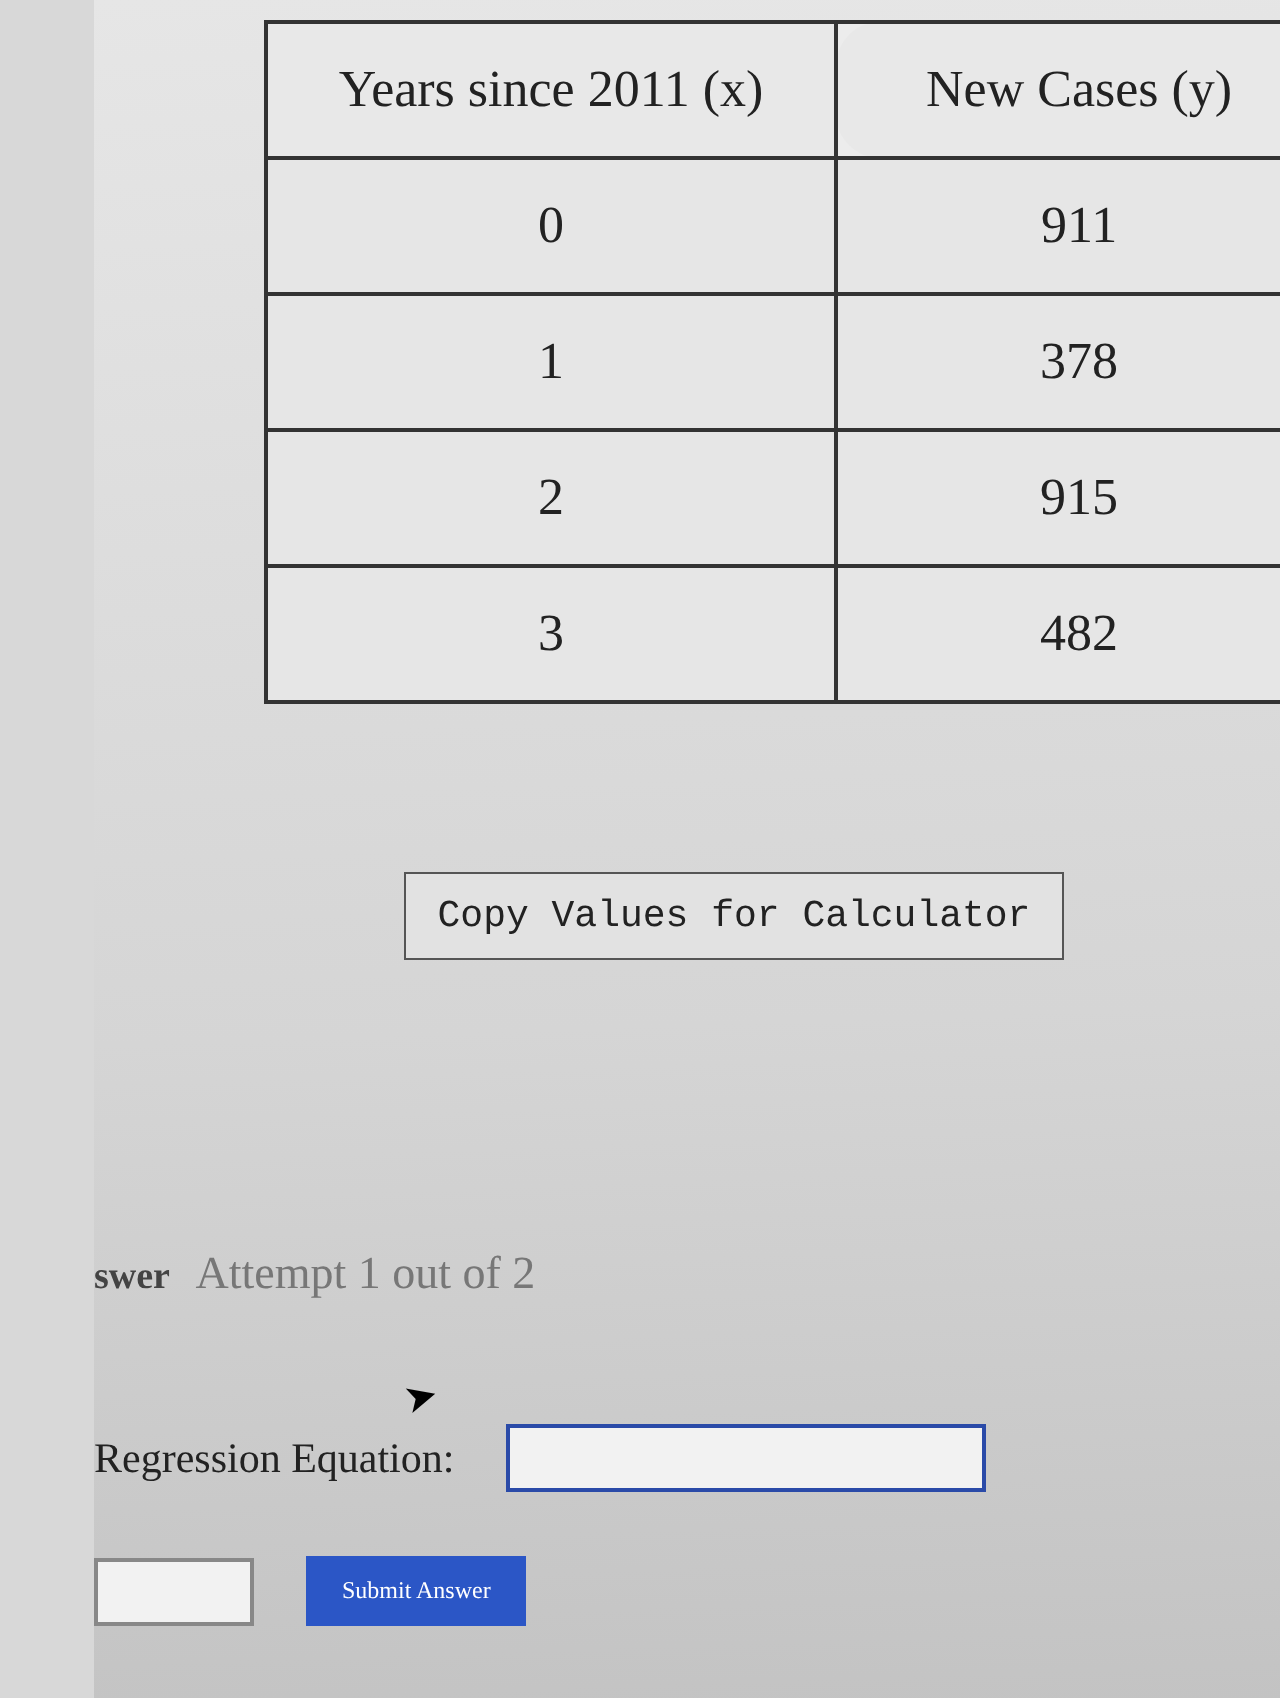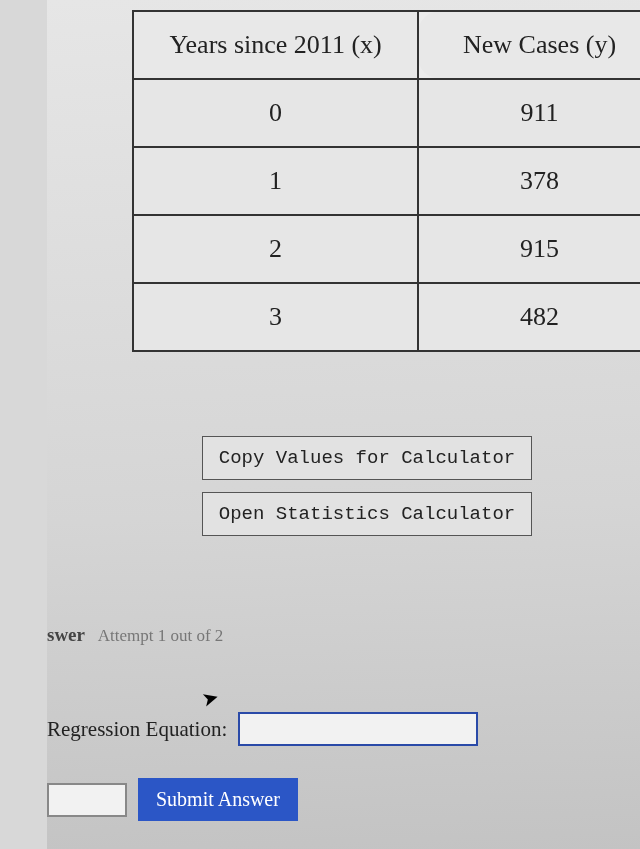--- a/index.html
+++ b/index.html
@@ -81,30 +81,30 @@
     color: #333;
     margin-left: 0;
   }
   .answer-tab .bold {
     font-weight: bold;
     color: #444;
     text-align: center;
   }
   .answer-tab .attempt {
     color: #777;
-    font-size: 17px;
+    font-size: 23px;
     margin-left: 8px;
   }
 
   .field-row {
     position: absolute;
     left: 0;
     display: flex;
     align-items: center;
-    gap: 11px;
+    gap: 26px;
   }
   .field-row.regression { top: 712px; }
   .field-row.final { top: 778px; }
   .field-label {
     font-family: Georgia, serif;
     font-size: 21px;
     color: #222;
   }
   input.text-input {
     border: 2px solid #2a4aa8;
@@ -114,21 +114,21 @@
     padding: 2px 6px;
     box-sizing: border-box;
   }
   input.reg-input { width: 240px; }
   input.final-input { width: 80px; border-color:#888; }
   .submit-btn {
     background: #2b56c6;
     color: #fff;
     border: none;
     font-family: Georgia, serif;
-    font-size: 20px;
+    font-size: 12px;
     padding: 10px 18px;
     cursor: pointer;
   }
 
   .cursor-arrow {
     position: absolute;
     top: 686px;
     left: 155px;
     font-size: 20px;
     color: #000;
@@ -164,21 +164,20 @@
         <tr>
           <td>3</td>
           <td>482</td>
         </tr>
       </tbody>
     </table>
   </div>
 
   <div class="buttons-area">
     <button class="btn-outline">Copy Values for Calculator</button><br>
-    <button class="btn-outline">Open Statistics Calculator</button>
   </div>
 
   <div class="answer-section">
     <div class="answer-tab">
       <span class="bold">swer</span>
       <span class="attempt">Attempt 1 out of 2</span>
     </div>
   </div>
 
   <div class="cursor-arrow">➤</div>

